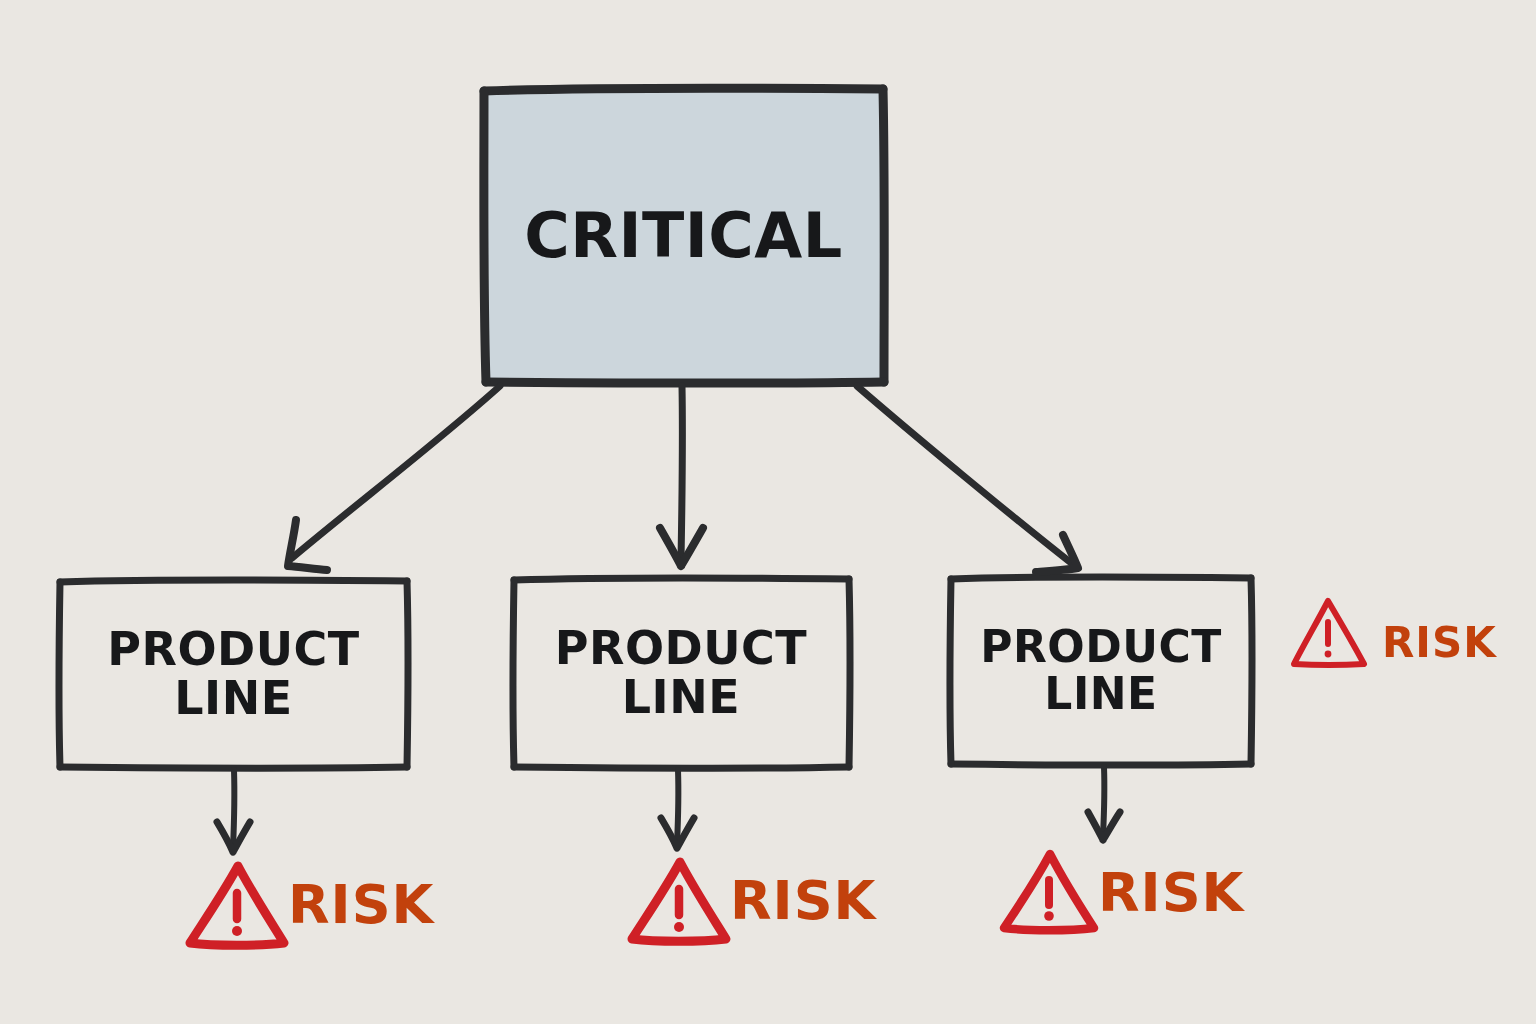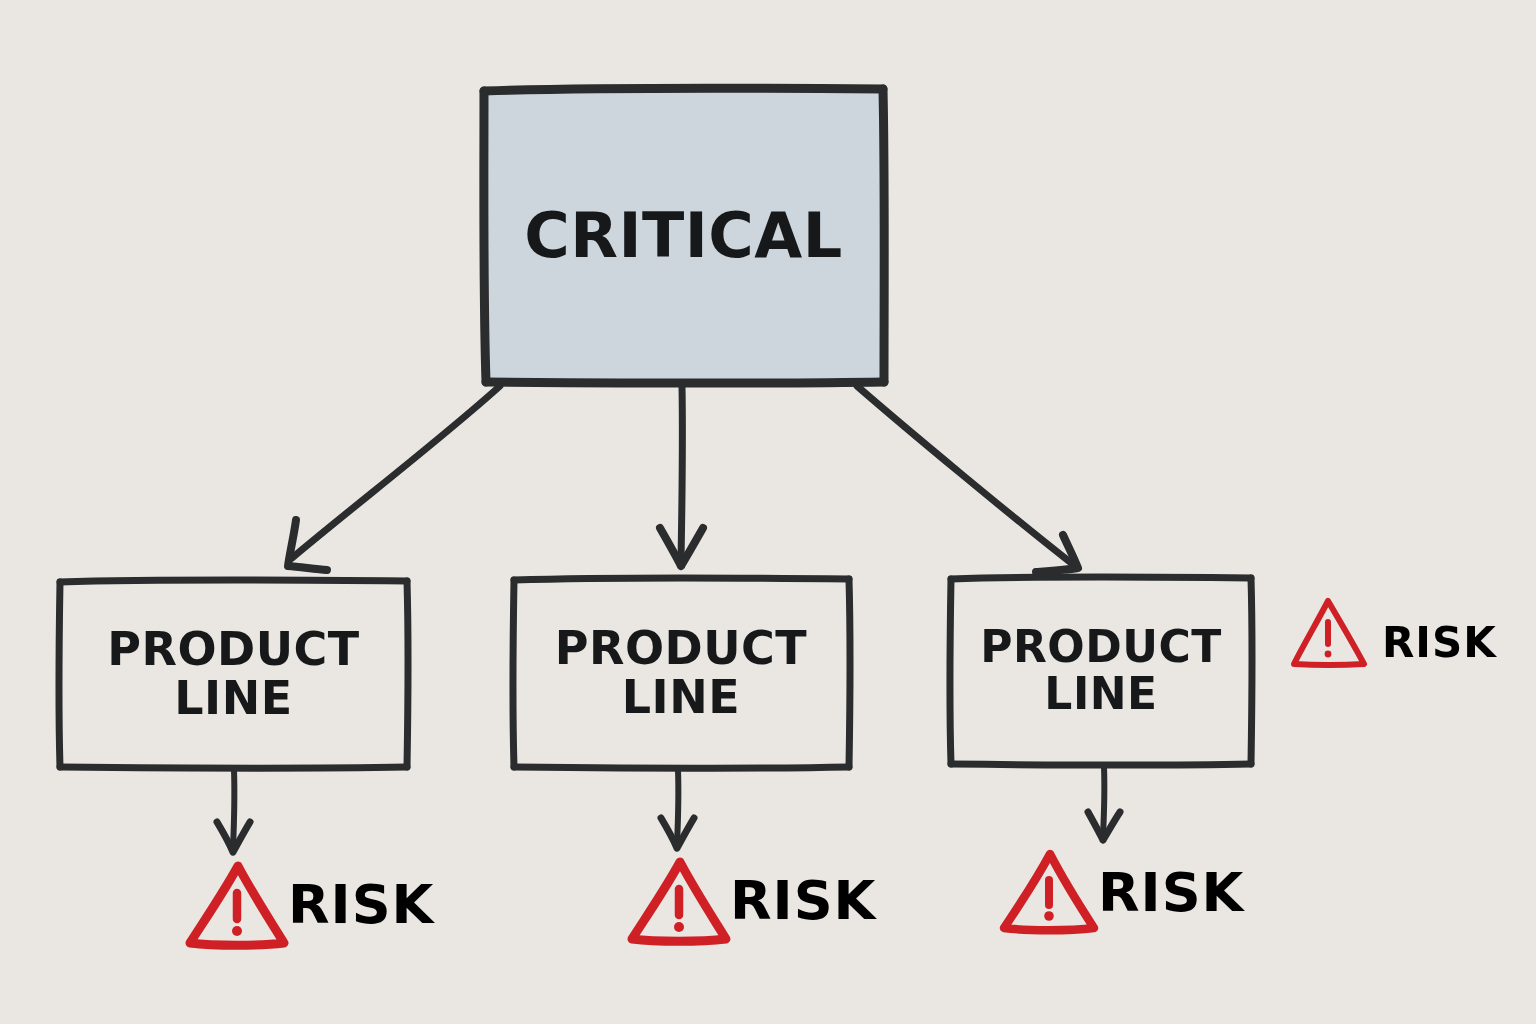--- a/index.html
+++ b/index.html
@@ -38,21 +38,21 @@
     font-weight: 700;
     letter-spacing: 0.5px;
     line-height: 1.06;
   }
   .node-label .ln {
     display: block;
     white-space: nowrap;
   }
   .risk-word {
     position: absolute;
-    color: #000000;
+    color: #c2410c;
     font-family: "DejaVu Sans", sans-serif;
     font-weight: 700;
     letter-spacing: 1px;
     line-height: 1;
     pointer-events: none;
   }
 </style>
 </head>
 <body>
 

